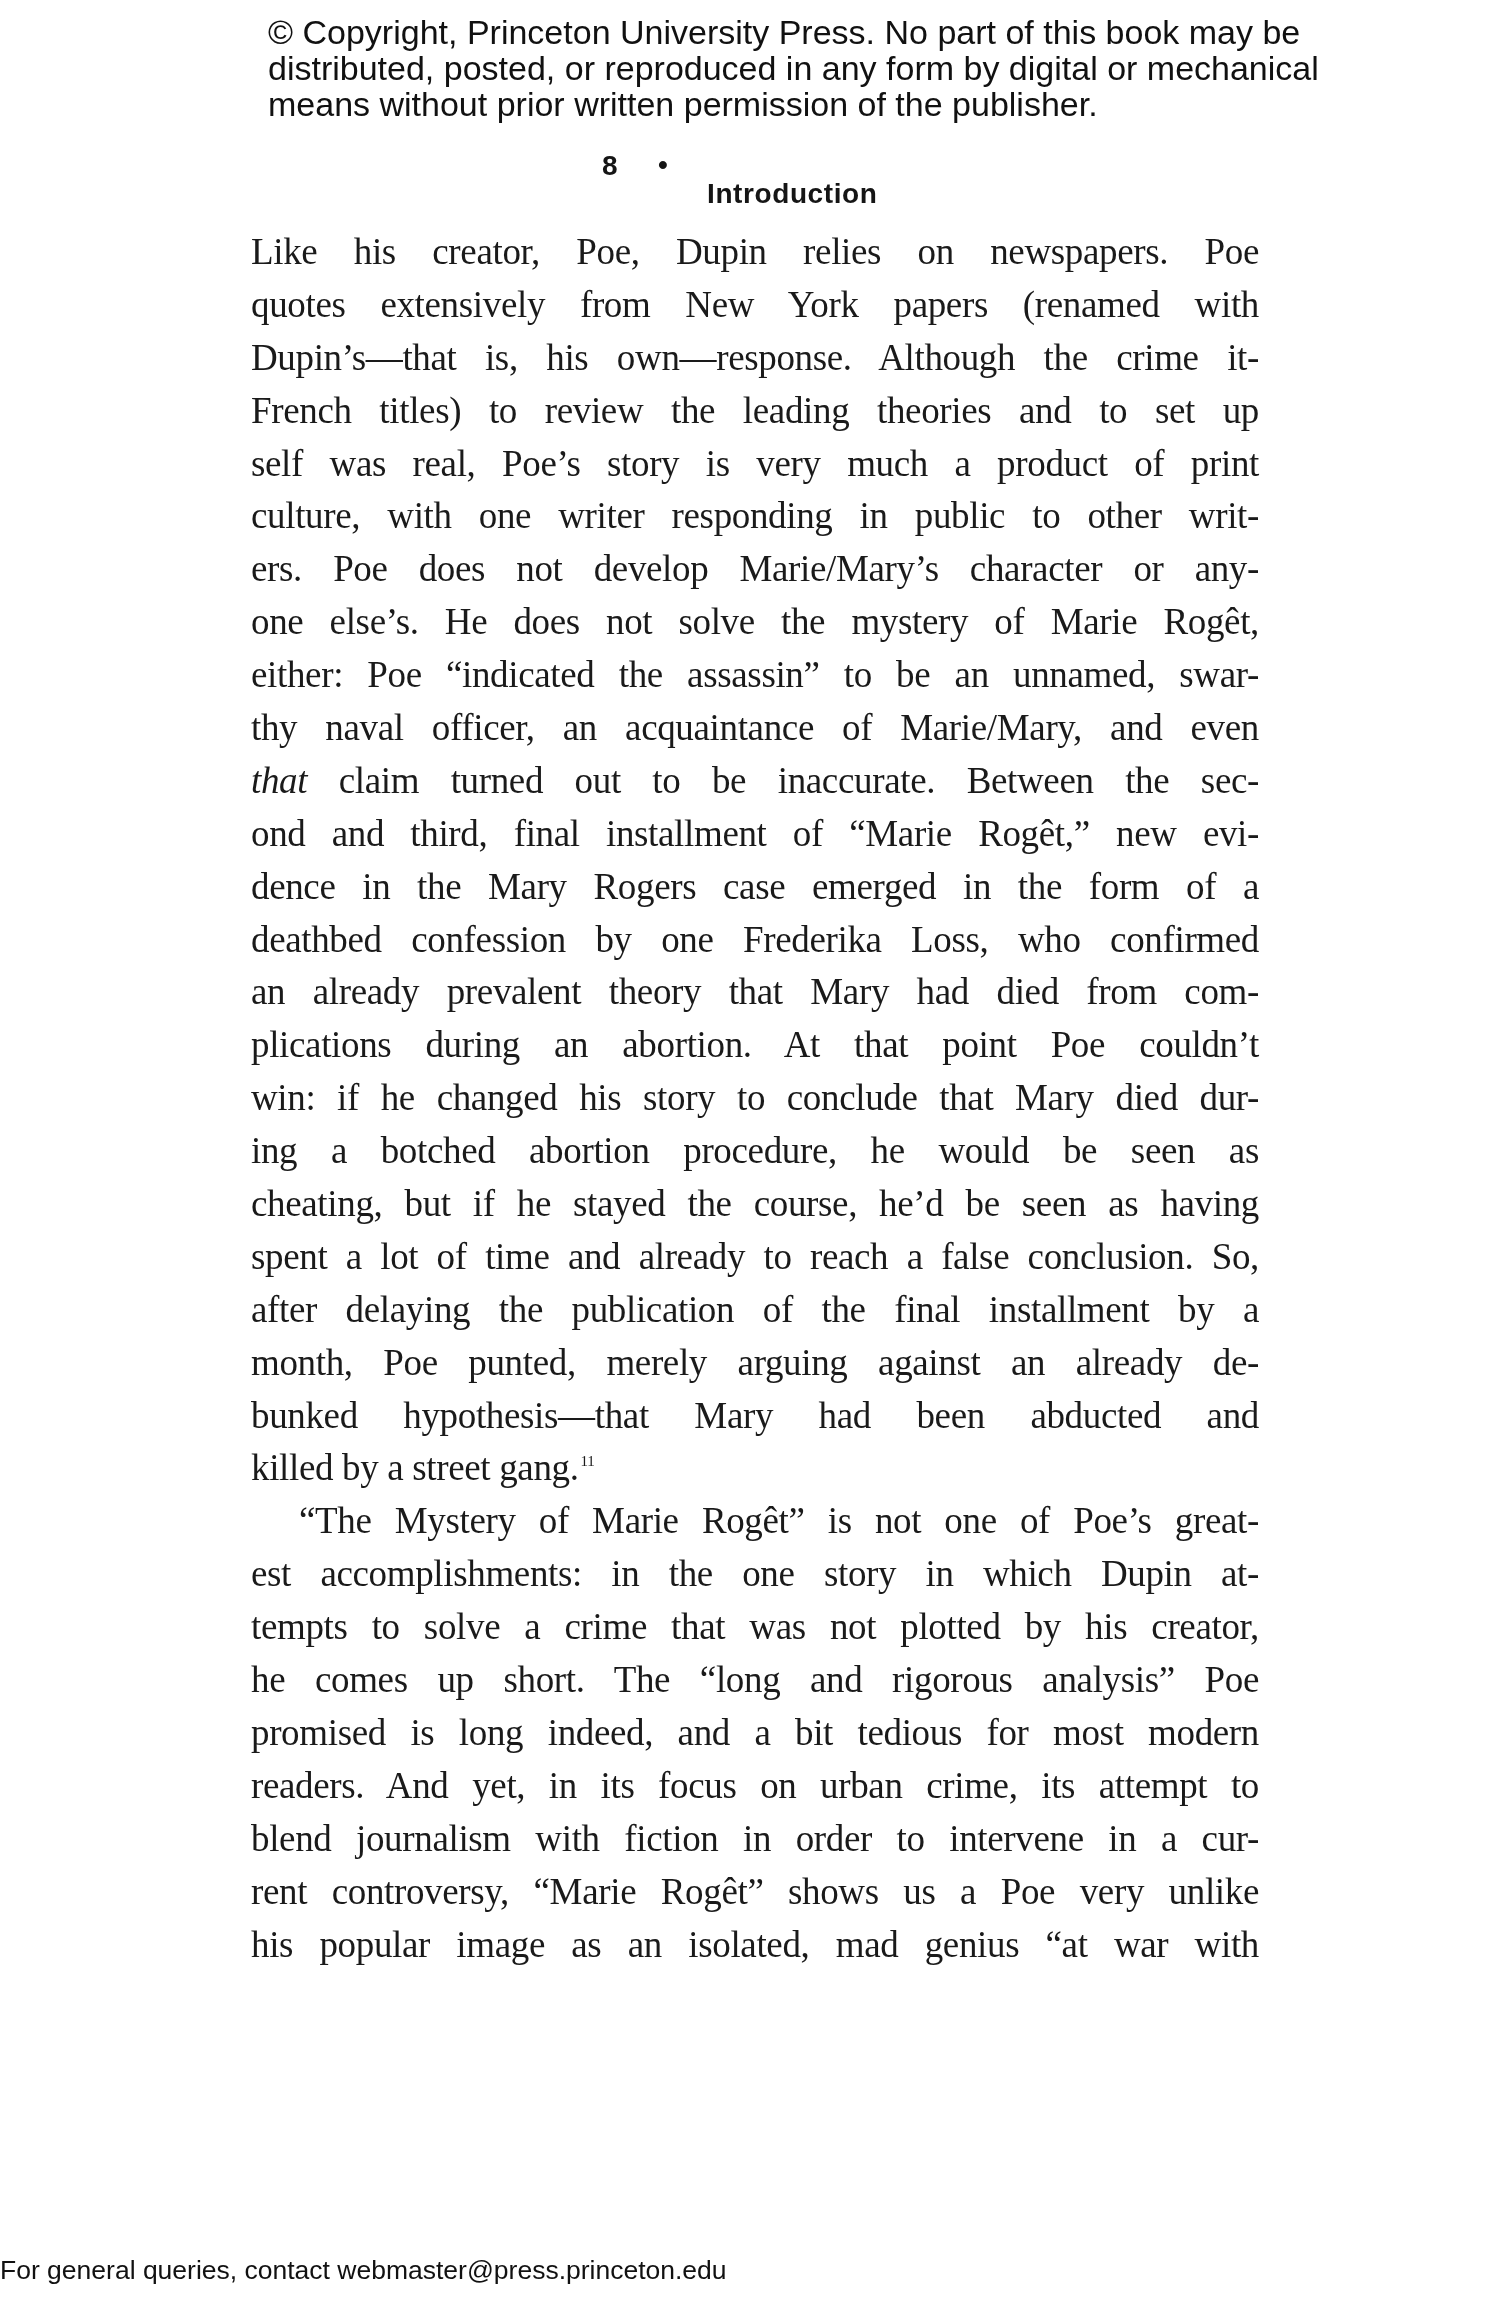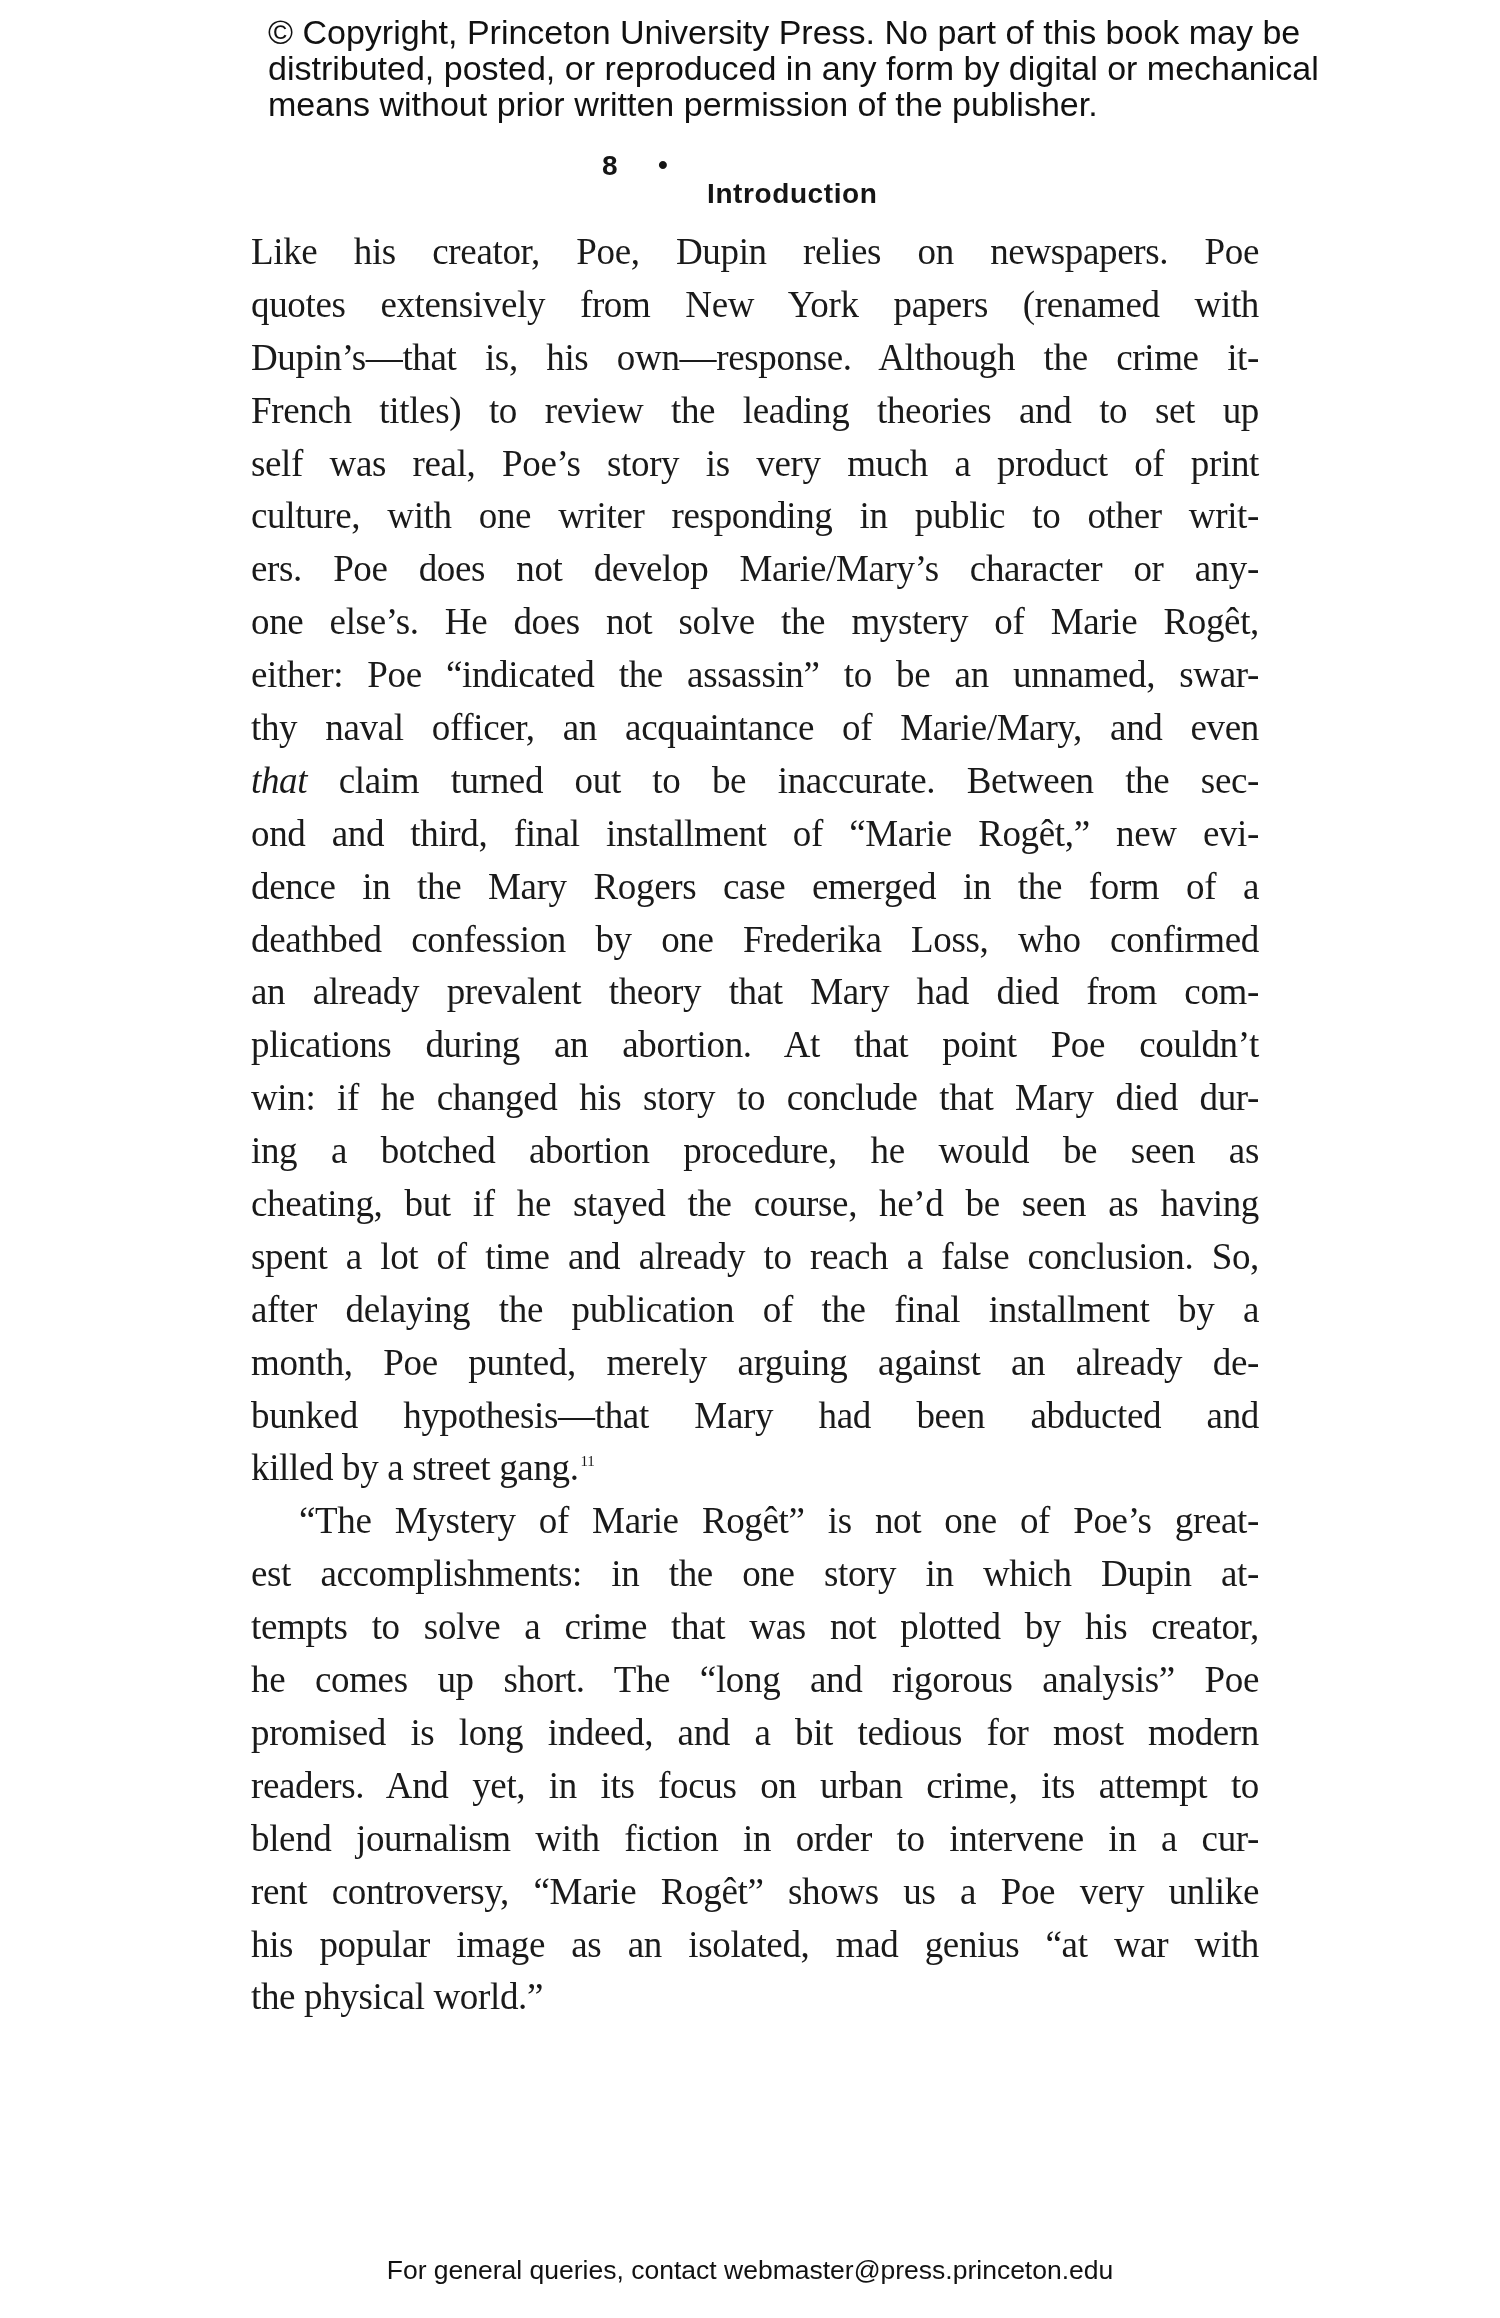--- a/index.html
+++ b/index.html
@@ -25,21 +25,21 @@
   }
   .line {
     display: block; height: 52.9px; white-space: nowrap;
     text-align: justify; text-align-last: justify;
   }
   .line.last { text-align: left; text-align-last: left; }
   .line.indent { padding-left: 48px; }
   .line em { font-style: italic; margin-top: 40px; }
   .line sup { font-size: 15px; vertical-align: 14px; line-height: 0; margin-left: 2px; }
   .footer {
-    position: absolute; left: 0; top: 2254px; width: 1500px; text-align: center;
+    position: absolute; left: 0; top: 2254px; width: 1500px; text-align: left;
     font-family: "Liberation Sans", sans-serif; font-size: 26.5px; line-height: 32px;
     color: #111111;
   }
 </style>
 </head>
 <body>
 
 <div class="copyright">
   <span class="cline">© Copyright, Princeton University Press. No part of this book may be</span>
   <span class="cline">distributed, posted, or reproduced in any form by digital or mechanical</span>
@@ -82,19 +82,18 @@
   <div>
     <span class="line indent">“The Mystery of Marie Rogêt” is not one of Poe’s great-</span>
     <span class="line">est accomplishments: in the one story in which Dupin at-</span>
     <span class="line">tempts to solve a crime that was not plotted by his creator,</span>
     <span class="line">he comes up short. The “long and rigorous analysis” Poe</span>
     <span class="line">promised is long indeed, and a bit tedious for most modern</span>
     <span class="line">readers. And yet, in its focus on urban crime, its attempt to</span>
     <span class="line">blend journalism with fiction in order to intervene in a cur-</span>
     <span class="line">rent controversy, “Marie Rogêt” shows us a Poe very unlike</span>
     <span class="line">his popular image as an isolated, mad genius “at war with</span>
-    <span class="line last">the physical world.”</span>
   </div>
 </div>
 
 <div class="footer">
   <span>For general queries, contact </span><span>webmaster@press.princeton.edu</span>
 </div>
 
 </body></html>

